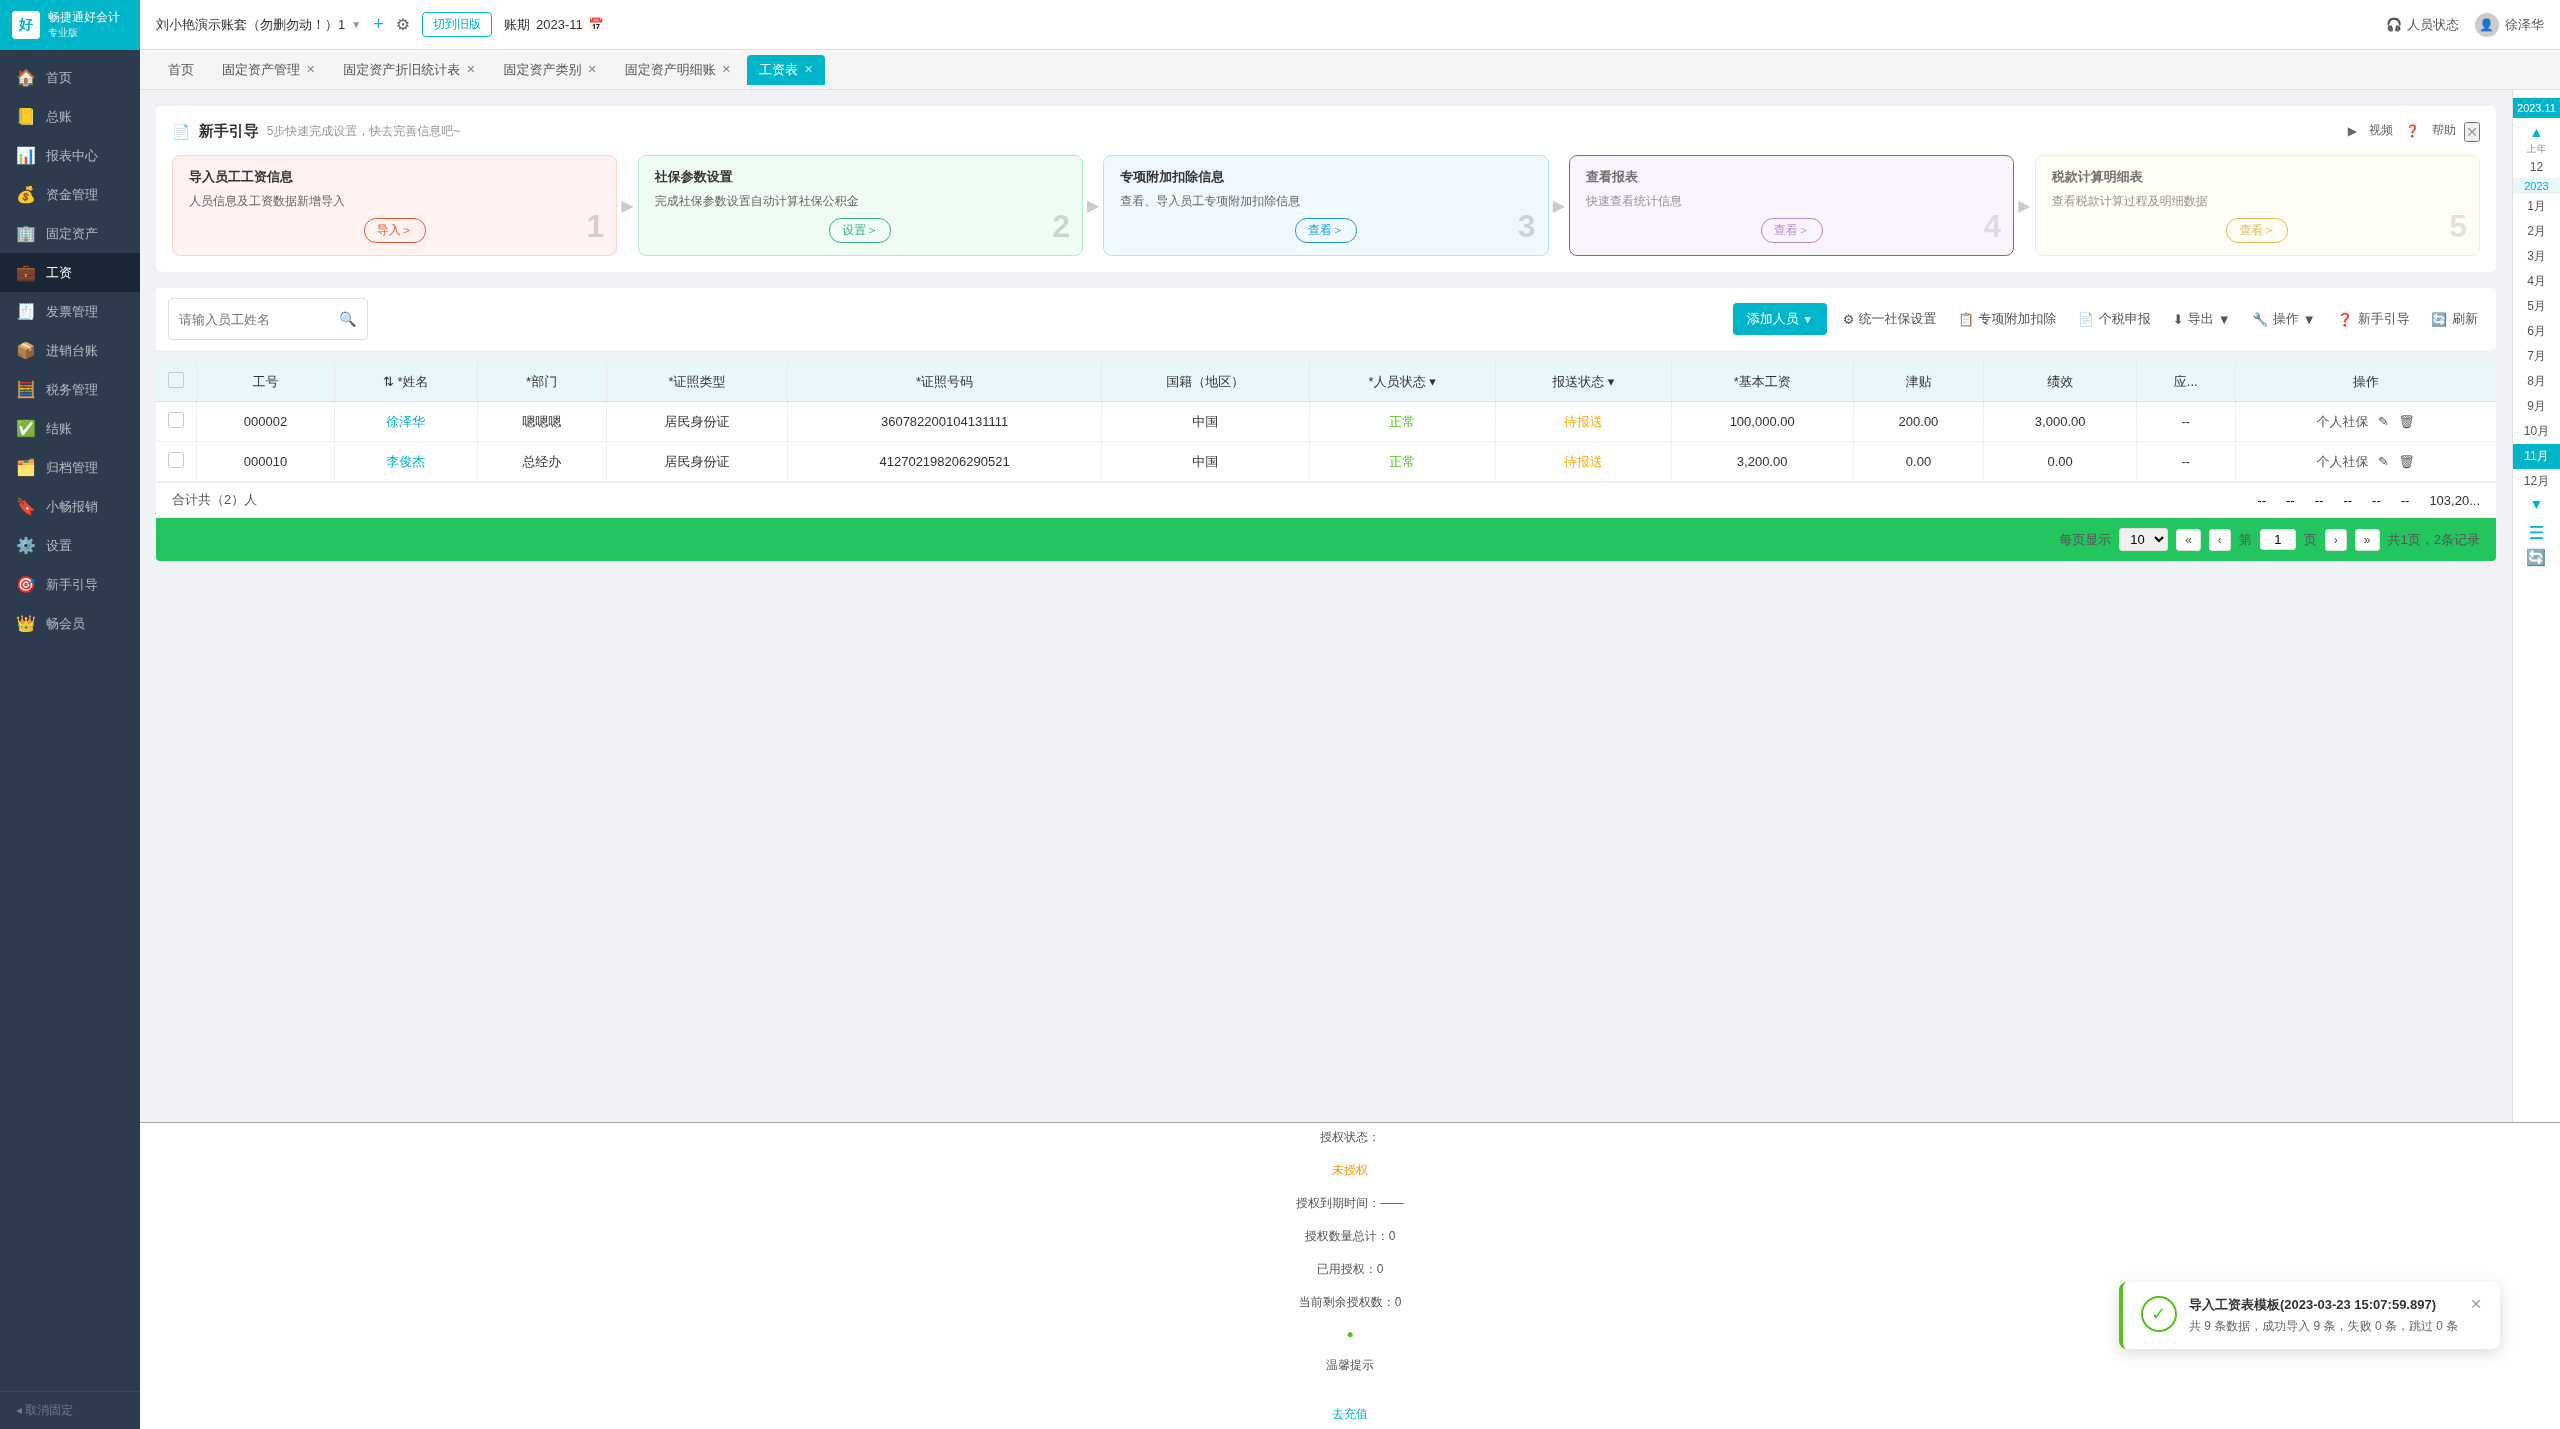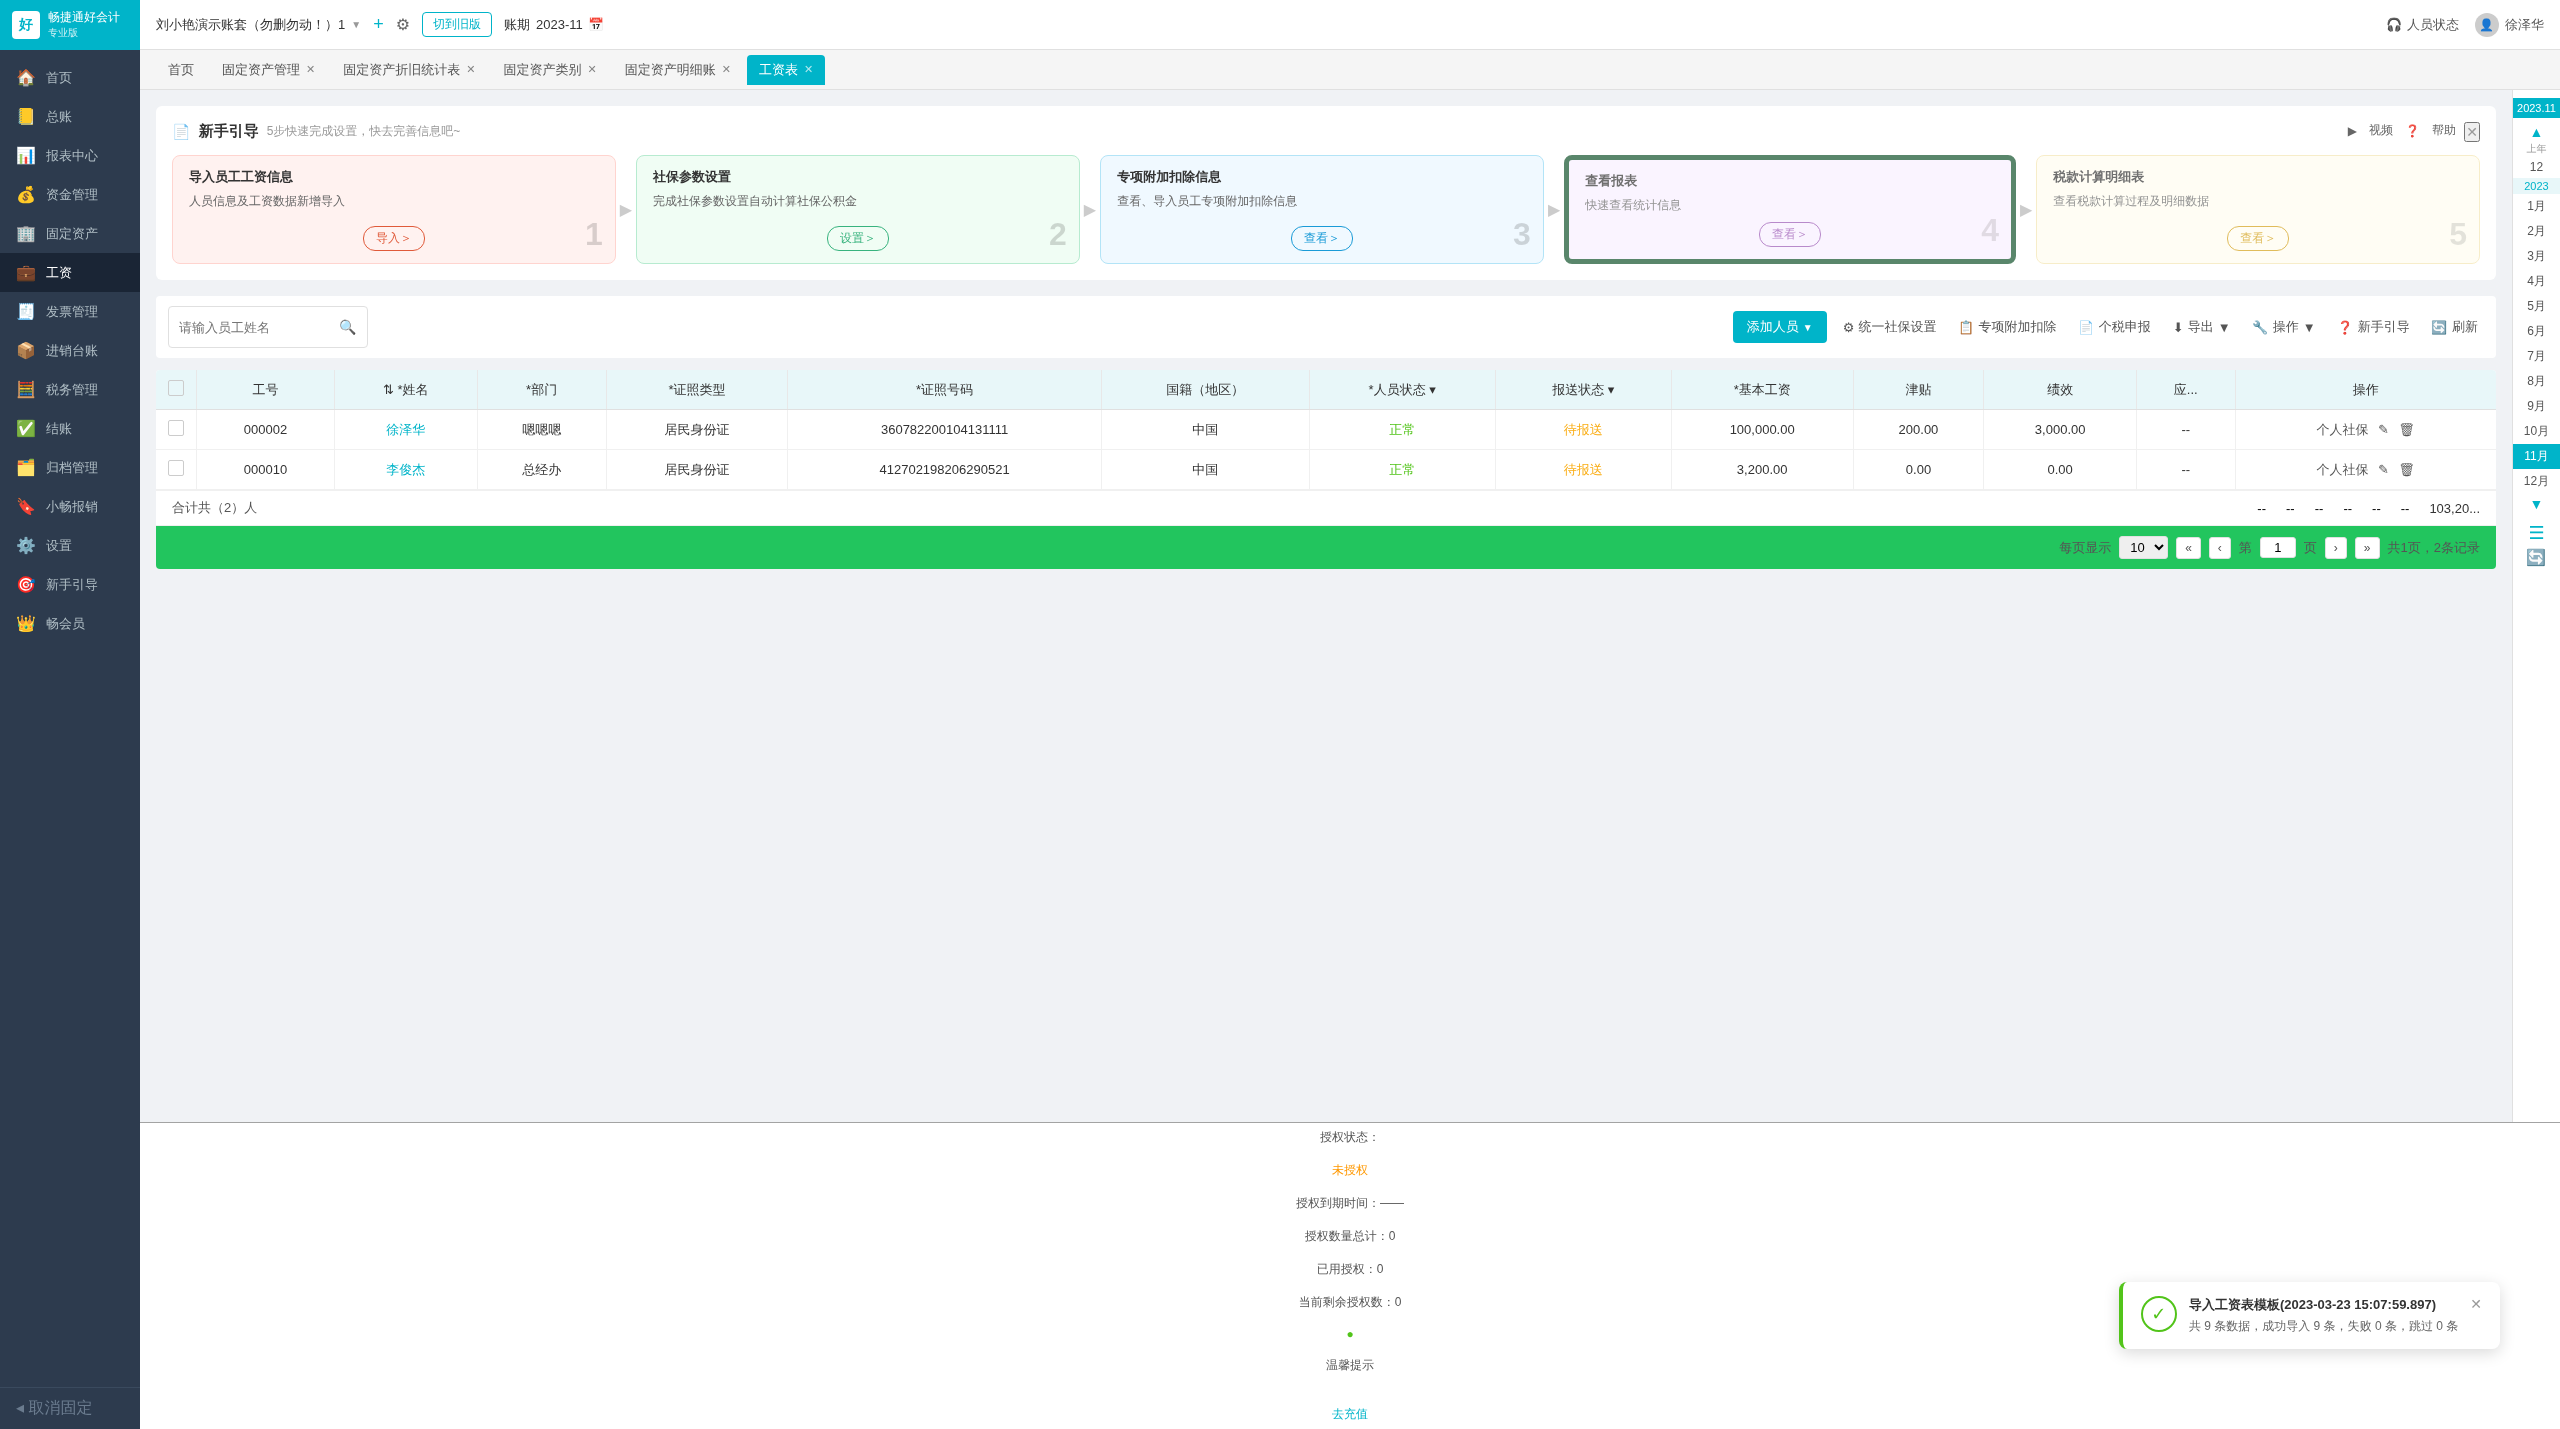--- a/index.html
+++ b/index.html
@@ -35,21 +35,21 @@
     .sidebar-nav { flex: 1; overflow-y: auto; padding: 8px 0; }
     .sidebar-item {
       display: flex; align-items: center; gap: 10px;
       padding: 10px 16px; color: #b0bec5; cursor: pointer;
       transition: background 0.2s;
     }
     .sidebar-item.active { background: #1a2535; color: #fff; }
     .sidebar-item-icon { font-size: 16px; width: 20px; text-align: center; }
     .sidebar-item-label { font-size: 13px; }
     .sidebar-bottom {
-      padding: 10px 16px; color: #6a7b8e; font-size: 16px;
+      padding: 10px 16px; color: #6a7b8e; font-size: 12px;
       border-top: 1px solid #3a4a5e; cursor: pointer;
     }
 
     
     .main { flex: 1; display: flex; flex-direction: column; overflow: hidden; }
 
     
     .header {
       background: #fff; border-bottom: 1px solid #e0e0e0;
       display: flex; align-items: center; padding: 0 16px;
@@ -123,21 +123,21 @@
     .guide-subtitle { font-size: 12px; color: #999; font-weight: normal; }
     .guide-steps { display: flex; align-items: stretch; gap: 0; }
     .guide-step {
       flex: 1; padding: 12px 16px; border-radius: 8px;
       position: relative; display: flex; flex-direction: column;
       min-height: 100px;
     }
     .guide-step-1 { background: #fff2f0; border: 1px solid #ffd4cf; }
     .guide-step-2 { background: #f0fdf4; border: 1px solid #b7ebd0; }
     .guide-step-3 { background: #f0f9ff; border: 1px solid #b3e4f7; }
-    .guide-step-4 { background: #f9f0ff; border: 5px solid #14532d; opacity: 0.7; }
+    .guide-step-4 { background: #f9f0ff; border: 1px solid #14532d; opacity: 0.7; }
     .guide-step-5 { background: #fffdf0; border: 1px solid #f5e6b3; opacity: 0.7; }
     .guide-arrow {
       display: flex; align-items: center; padding: 0 4px;
       color: #ccc; font-size: 16px;
     }
     .step-num {
       position: absolute; bottom: 10px; right: 12px;
       font-size: 32px; font-weight: bold; opacity: 0.15;
     }
     .step-title { font-size: 13px; font-weight: bold; color: #333; margin-bottom: 6px; }

